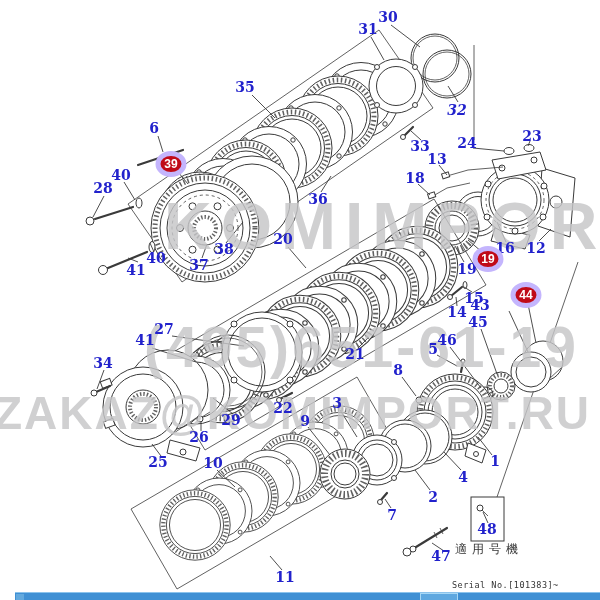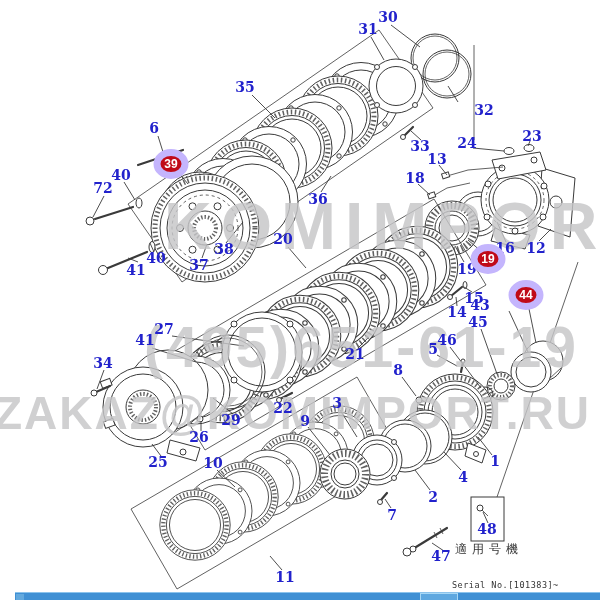--- a/index.html
+++ b/index.html
@@ -18,21 +18,21 @@
       opacity:.82;line-height:1;pointer-events:none;}
   .wm1{left:164px;top:193px;font-size:66px;letter-spacing:9px;}
   .wm2{left:112px;top:252px;font-size:50px;letter-spacing:5px;}
   .wm3{left:144px;top:319px;font-size:57px;letter-spacing:3px;}
   .wm4{left:-6px;top:390px;font-size:46px;letter-spacing:2px;}
   
   .callout{position:absolute;transform:translate(-50%,-50%);color:var(--label-color);
            font-family:"DejaVu Serif",serif;font-weight:bold;font-size:14px;
            white-space:nowrap;line-height:1;}
   .callout--circled{font-family:"Liberation Sans",sans-serif;font-size:12px;
-           color:#fff;background:var(--highlight-color);border:7px solid #c4b5fd;
+           color:#fff;background:var(--highlight-color);border:5px solid #c4b5fd;
            border-radius:50%;width:21px;height:16px;display:flex;align-items:center;
            justify-content:center;}
   
   .serial-kanji{position:absolute;left:455px;top:541px;font-size:12px;letter-spacing:5px;
            color:#333;font-family:"DejaVu Sans Mono",monospace;}
   .serial-no{position:absolute;left:452px;top:552px;font-size:8.5px;color:#333;
            font-family:"DejaVu Sans Mono",monospace;letter-spacing:.5px;margin-top:28px;}
   
   .scrollbar{position:absolute;left:15px;top:592px;width:585px;height:8px;
            background:var(--scrollbar-color);border-top:1px solid #8cc3ec;box-sizing:border-box;}
@@ -299,30 +299,30 @@
   <div class="wm wm1">KOMIMPORT</div>
   <div class="wm wm3">(495)651-61-19</div>
   <div class="wm wm4">ZAKAZ@KOMIMPORT.RU</div>
 
   
   <div id="callout-layer">
       <div class="callout" style="left: 245px; top: 87px;">35</div>
       <div class="callout" style="left: 154px; top: 128px;">6</div>
       <div class="callout callout--circled" style="left: 171px; top: 164px;">39</div>
       <div class="callout" style="left: 121px; top: 175px;">40</div>
-      <div class="callout" style="left: 103px; top: 188px;">72</div>
+      <div class="callout" style="left: 103px; top: 188px;">28</div>
       <div class="callout" style="left: 136px; top: 270px;">41</div>
       <div class="callout" style="left: 156px; top: 258px;">40</div>
       <div class="callout" style="left: 199px; top: 265px;">37</div>
       <div class="callout" style="left: 224px; top: 249px;">38</div>
       <div class="callout" style="left: 318px; top: 199px;">36</div>
       <div class="callout" style="left: 283px; top: 239px;">20</div>
       <div class="callout" style="left: 388px; top: 17px;">30</div>
       <div class="callout" style="left: 368px; top: 29px;">31</div>
-      <div class="callout" style="left: 484px; top: 110px;">32</div>
+      <div class="callout" style="left: 457px; top: 110px; font-style: italic;">32</div>
       <div class="callout" style="left: 420px; top: 146px;">33</div>
       <div class="callout" style="left: 467px; top: 143px;">24</div>
       <div class="callout" style="left: 532px; top: 136px;">23</div>
       <div class="callout" style="left: 437px; top: 159px;">13</div>
       <div class="callout" style="left: 415px; top: 178px;">18</div>
       <div class="callout" style="left: 505px; top: 248px;">16</div>
       <div class="callout" style="left: 536px; top: 248px;">12</div>
       <div class="callout" style="left: 467px; top: 269px;">19</div>
       <div class="callout callout--circled" style="left: 488px; top: 259px;">19</div>
       <div class="callout" style="left: 474px; top: 298px;">15</div>

